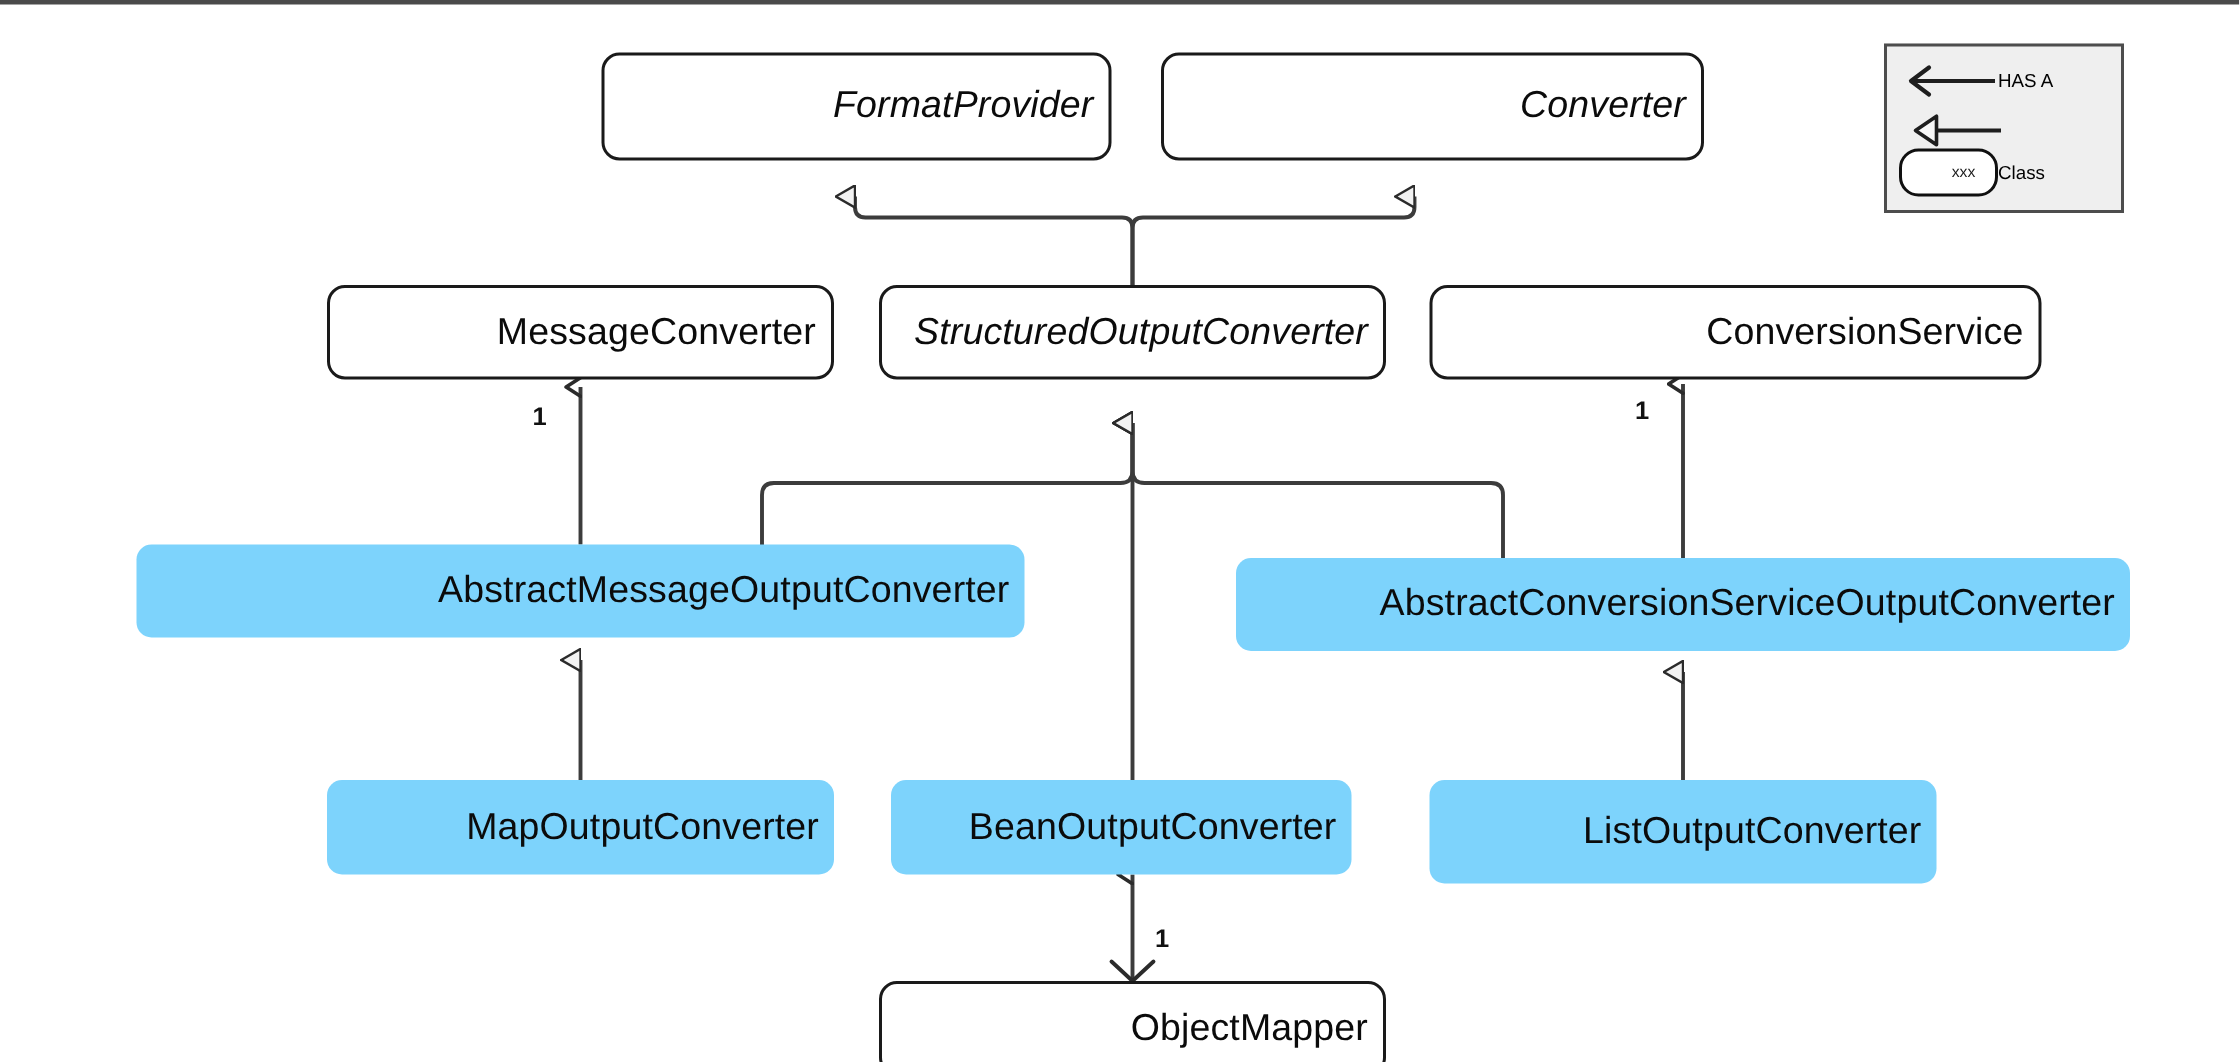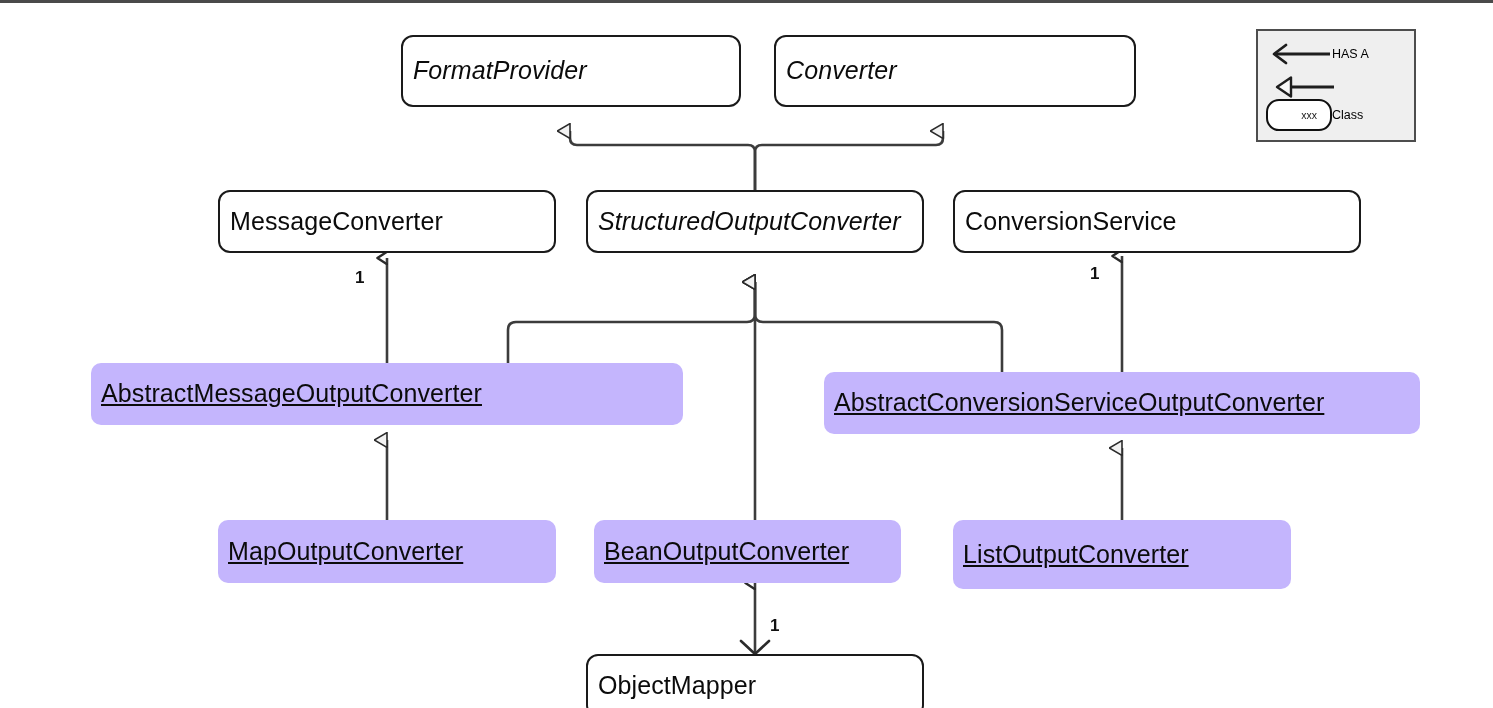--- a/index.html
+++ b/index.html
@@ -29,38 +29,37 @@
     width: 1493px;
     height: 708px;
     z-index: 5;
     pointer-events: none;
   }
   .node {
     position: absolute;
     box-sizing: border-box;
     display: flex;
     align-items: center;
-    justify-content: flex-start;
+    justify-content: flex-end;
     text-align: center;
     z-index: 20;
     color: #0b0b0b;
     line-height: 1.1;
     padding: 2px 10px;
   }
   .node.iface, .node.plain {
     background: #ffffff;
     border: 2.5px solid #1a1a1a;
     border-radius: 12px;
   }
   .node.iface .label { font-style: italic; }
   .node.yellow {
-    background: #c4b5fd;
+    background: #7dd3fc;
     border: none;
     border-radius: 10px;
-    text-decoration: underline;
   }
   .node .label {
     font-size: 25px;
     letter-spacing: .1px;
     white-space: nowrap;
   }
   .edge-mult {
     position: absolute;
     z-index: 25;
     font-size: 17px;

